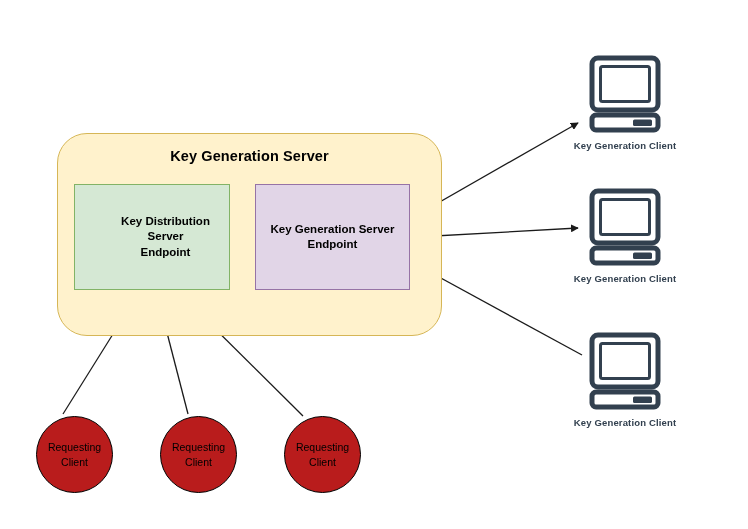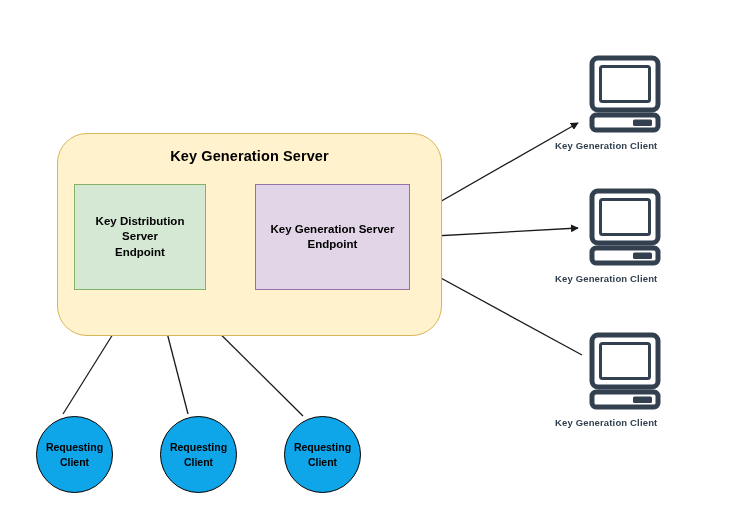--- a/index.html
+++ b/index.html
@@ -60,58 +60,60 @@
     text-align: center;
     font-size: 11.5px;
     font-weight: bold;
     color: #000000;
     line-height: 1.32;
     padding: 0 6px;
   }
   .endpoint-green {
     left: 74px;
     top: 184px;
-    width: 132px;
+    width: 156px;
     height: 106px;
     background: #d5e8d4;
     border: 1px solid #82b366;
+    padding-left: 33px;
   }
   .endpoint-purple {
     left: 255px;
     top: 184px;
     width: 155px;
     height: 106px;
     background: #e1d5e7;
     border: 1px solid #9673a6;
   }
   
   .req-client {
     position: absolute;
     width: 77px;
     height: 77px;
     border-radius: 50%;
-    background: #0ea5e9;
+    background: #b91c1c;
     border: 1px solid #000000;
     box-sizing: border-box;
     display: flex;
     align-items: center;
     justify-content: center;
     text-align: center;
     font-size: 10.5px;
-    font-weight: bold;
+    font-weight: normal;
     color: #000000;
     line-height: 1.35;
   }
   .rc0 { left: 36px;  top: 416px; }
   .rc1 { left: 160px; top: 416px; }
   .rc2 { left: 284px; top: 416px; }
   
   .kg-client {
     position: absolute;
     width: 140px;
+    text-align: center;
   }
   .kgc0 { left: 555px; top: 55px; }
   .kgc1 { left: 555px; top: 188px; }
   .kgc2 { left: 555px; top: 332px; }
   .kg-icon {
     display: block;
     margin: 0 auto;
   }
   .kg-label {
     margin-top: 7px;

